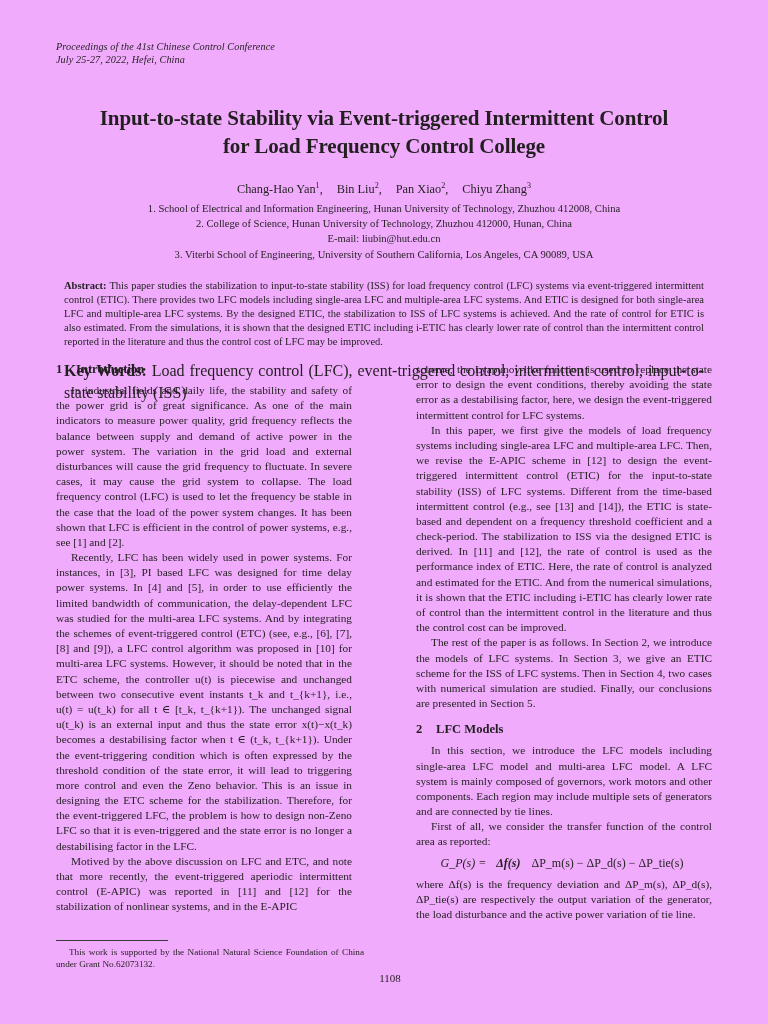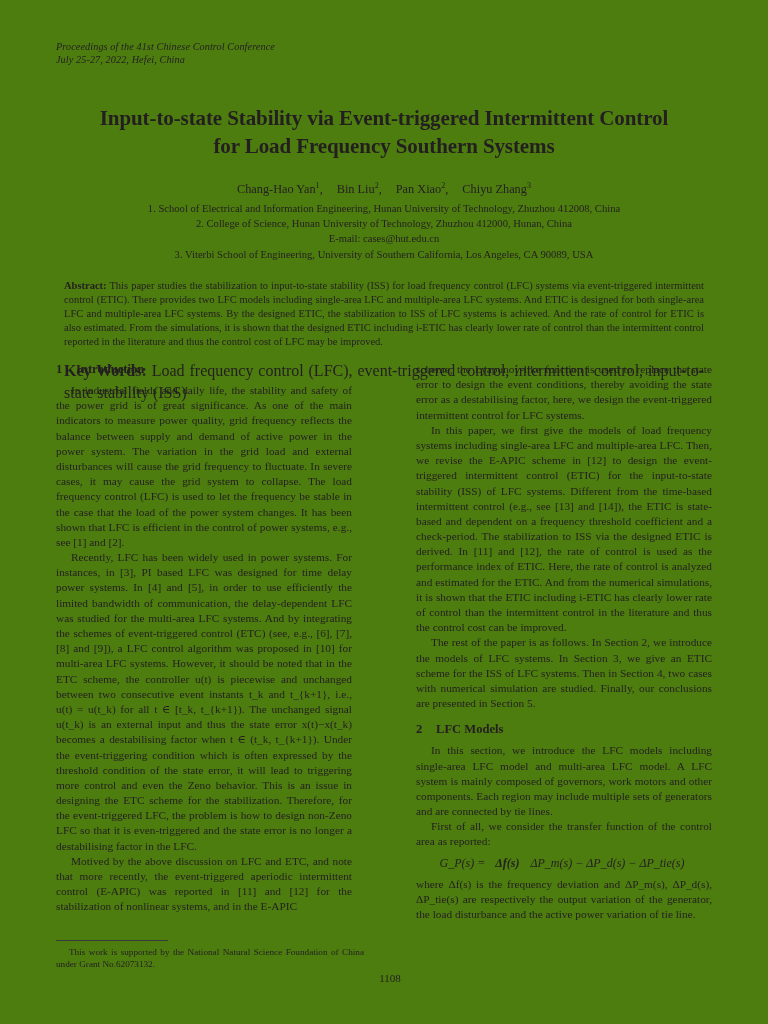--- a/index.html
+++ b/index.html
@@ -4,21 +4,21 @@
 <style>
   html, body {
     margin: 0;
     padding: 0;
     background: #ffffff;
   }
   .page {
     position: relative;
     width: 768px;
     height: 1024px;
-    background: #4d7c0f;
+    background: #f0abfc;
     color: #231f20;
     font-family: "Liberation Serif", "DejaVu Serif", serif;
     overflow: hidden;
     box-sizing: border-box;
   }
   .content {
     position: absolute;
     left: 56px;
     top: 40px;
     width: 656px;
@@ -156,21 +156,20 @@
     font-style: italic;
     white-space: nowrap;
     font-weight: bold;
   }
   .frac .bar {
     border-top: 1px solid #231f20;
     height: 0;
   }
   .frac .den-part {
     padding: 1px 4px 0 4px;
-    font-style: italic;
     white-space: nowrap;
   }
 
   
   .pageno {
     position: absolute;
     left: 12px;
     right: 0;
     top: 972px;
     text-align: center;
@@ -184,29 +183,29 @@
 
   <div class="content">
 
     <div class="runhead">
       <div>Proceedings of the 41st Chinese Control Conference</div>
       <div>July 25-27, 2022, Hefei, China</div>
     </div>
 
     <div class="title">
       <span class="ln">Input-to-state Stability via Event-triggered Intermittent Control</span>
-      <span class="ln">for Load Frequency Southern Systems</span>
+      <span class="ln">for Load Frequency Control College</span>
     </div>
 
     <div class="authors"><span>Chang-Hao Yan</span><sup>1</sup><span>,</span><span class="sep"></span><span>Bin Liu</span><sup>2</sup><span>,</span><span class="sep"></span><span>Pan Xiao</span><sup>2</sup><span>,</span><span class="sep"></span><span>Chiyu Zhang</span><sup>3</sup></div>
 
     <div class="affil">
       <div>1. School of Electrical and Information Engineering, Hunan University of Technology, Zhuzhou 412008, China</div>
       <div>2. College of Science, Hunan University of Technology, Zhuzhou 412000, Hunan, China</div>
-      <div>E-mail: cases@hut.edu.cn</div>
+      <div>E-mail: liubin@hut.edu.cn</div>
       <div>3. Viterbi School of Engineering, University of Southern California, Los Angeles, CA 90089, USA</div>
     </div>
 
     <div class="abstract"><b>Abstract:</b>
       <span>This paper studies the stabilization to input-to-state stability (ISS) for load frequency control (LFC) systems via event-triggered intermittent control (ETIC). There provides two LFC models including single-area LFC and multiple-area LFC systems. And ETIC is designed for both single-area LFC and multiple-area LFC systems. By the designed ETIC, the stabilization to ISS of LFC systems is achieved. And the rate of control for ETIC is also estimated. From the simulations, it is shown that the designed ETIC including i-ETIC has clearly lower rate of control than the intermittent control reported in the literature and thus the control cost of LFC may be improved.</span>
     </div>
 
     <div class="keywords"><b>Key Words:</b>
       <span>Load frequency control (LFC), event-triggered control, intermittent control, input-to-state stability (ISS)</span>
     </div>

